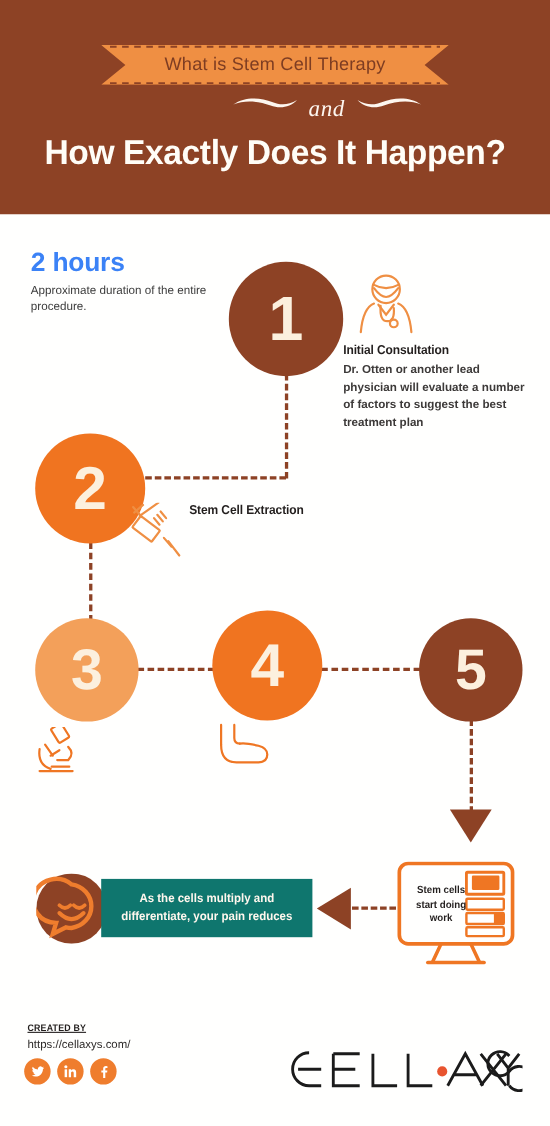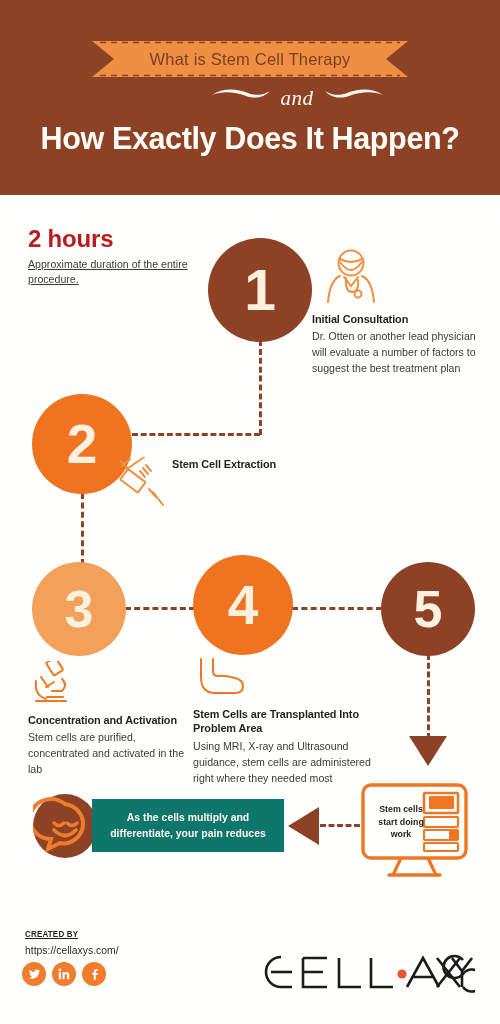--- a/index.html
+++ b/index.html
@@ -46,25 +46,25 @@
     letter-spacing:-0.4px;
     transform:scaleX(0.97);
   }
 
   
   .body-area{position:absolute;left:0;top:195px;width:500px;height:829px;background:#fffffe;}
 
   
   .duration{position:absolute;left:28px;top:30px;width:180px;}
   .duration-value{
-    font-size:24px;font-weight:bold;color:#b91c1c;
+    font-size:24px;font-weight:bold;color:#3b82f6;
     letter-spacing:-0.2px;margin:0 0 4px 0;
   }
   .duration-desc{
-    font-size:10.6px;color:#3b3b3b;line-height:1.45;text-decoration:underline;
+    font-size:10.6px;color:#3b3b3b;line-height:1.45;
   }
 
   
   .circle{
     position:absolute;border-radius:50%;
     display:flex;align-items:center;justify-content:center;
     color:#fcf0de;font-weight:bold;
     font-family:"Liberation Sans", sans-serif;
   }
   .c1{left:208px;top:43px;width:104px;height:104px;background:#8d4225;font-size:57px;}
@@ -92,21 +92,21 @@
 
   
   .step-txt{position:absolute;}
   .step-title{
     font-weight:bold;font-size:11.6px;color:#231f1e;
     line-height:1.25;margin-bottom:3px;
     transform:scaleX(0.94);transform-origin:left center;
     letter-spacing:-0.1px;
   }
   .step-body{
-    font-size:10.6px;color:#3d3a39;line-height:1.5;
+    font-size:10.6px;color:#3d3a39;line-height:1.5;font-weight:bold;
   }
 
   .s1{left:312px;top:117px;width:175px;}
   .s2{left:172px;top:262px;width:180px;}
   .s3{left:28px;top:518px;width:168px;}
   .s4{left:193px;top:512px;width:180px;}
 
   .icon-doctor{position:absolute;left:320px;top:53px;}
   .icon-syringe{position:absolute;left:118px;top:262px;}
   .icon-micro{position:absolute;left:32px;top:466px;}
@@ -244,35 +244,27 @@
       <svg width="46" height="46" viewBox="0 0 46 46" fill="none" stroke="#ef7623" stroke-width="2" stroke-linecap="round">
         <rect x="14" y="2" width="11" height="15" rx="1.5" transform="rotate(-32 14 2)"></rect>
         <path d="M9 16 l7 10"></path>
         <path d="M4 20 q-2 14 10 18"></path>
         <path d="M14 26 l8 -5"></path>
         <path d="M15 36 h16"></path>
         <path d="M20 30 h10 q6 -6 0 -12"></path>
         <path d="M4 40 h30"></path>
       </svg>
     </div>
-    <div class="step-txt s3">
-      <div class="step-title">Concentration and Activation</div>
-      <div class="step-body">Stem cells are purified, concentrated and activated in the lab</div>
-    </div>
 
     <div class="icon-foot">
       <svg width="48" height="46" viewBox="0 0 48 46" fill="none" stroke="#ef7623" stroke-width="2" stroke-linecap="round">
         <path d="M3 2 v18"></path>
         <path d="M15 2 v12 q0 5 5 5"></path>
         <path d="M3 20 q0 16 14 16 h20 q8 0 8 -7 q0 -6 -8 -8 q-12 -3 -17 -2"></path>
       </svg>
-    </div>
-    <div class="step-txt s4">
-      <div class="step-title">Stem Cells are Transplanted Into Problem Area</div>
-      <div class="step-body">Using MRI, X-ray and Ultrasound guidance, stem cells are administered right where they needed most</div>
     </div>
 
     <div class="smiley-wrap">
       <svg width="64" height="64" viewBox="0 0 64 64">
         <circle cx="32" cy="32" r="32" fill="#8d4225"></circle>
         <path d="M32 10 a21 20 0 1 0 -14 35 l-3 10 l12 -6 a21 20 0 0 0 5 .6 a21 20 0 0 0 0 -39.6 Z" fill="none" stroke="#ef7d2d" stroke-width="4"></path>
         <path d="M21 29 q5 5 10 0" fill="none" stroke="#ef7d2d" stroke-width="3.4" stroke-linecap="round"></path>
         <path d="M34 29 q5 5 10 0" fill="none" stroke="#ef7d2d" stroke-width="3.4" stroke-linecap="round"></path>
         <path d="M21 36 q11 11 22 0" fill="none" stroke="#ef7d2d" stroke-width="3.6" stroke-linecap="round"></path>
       </svg>

